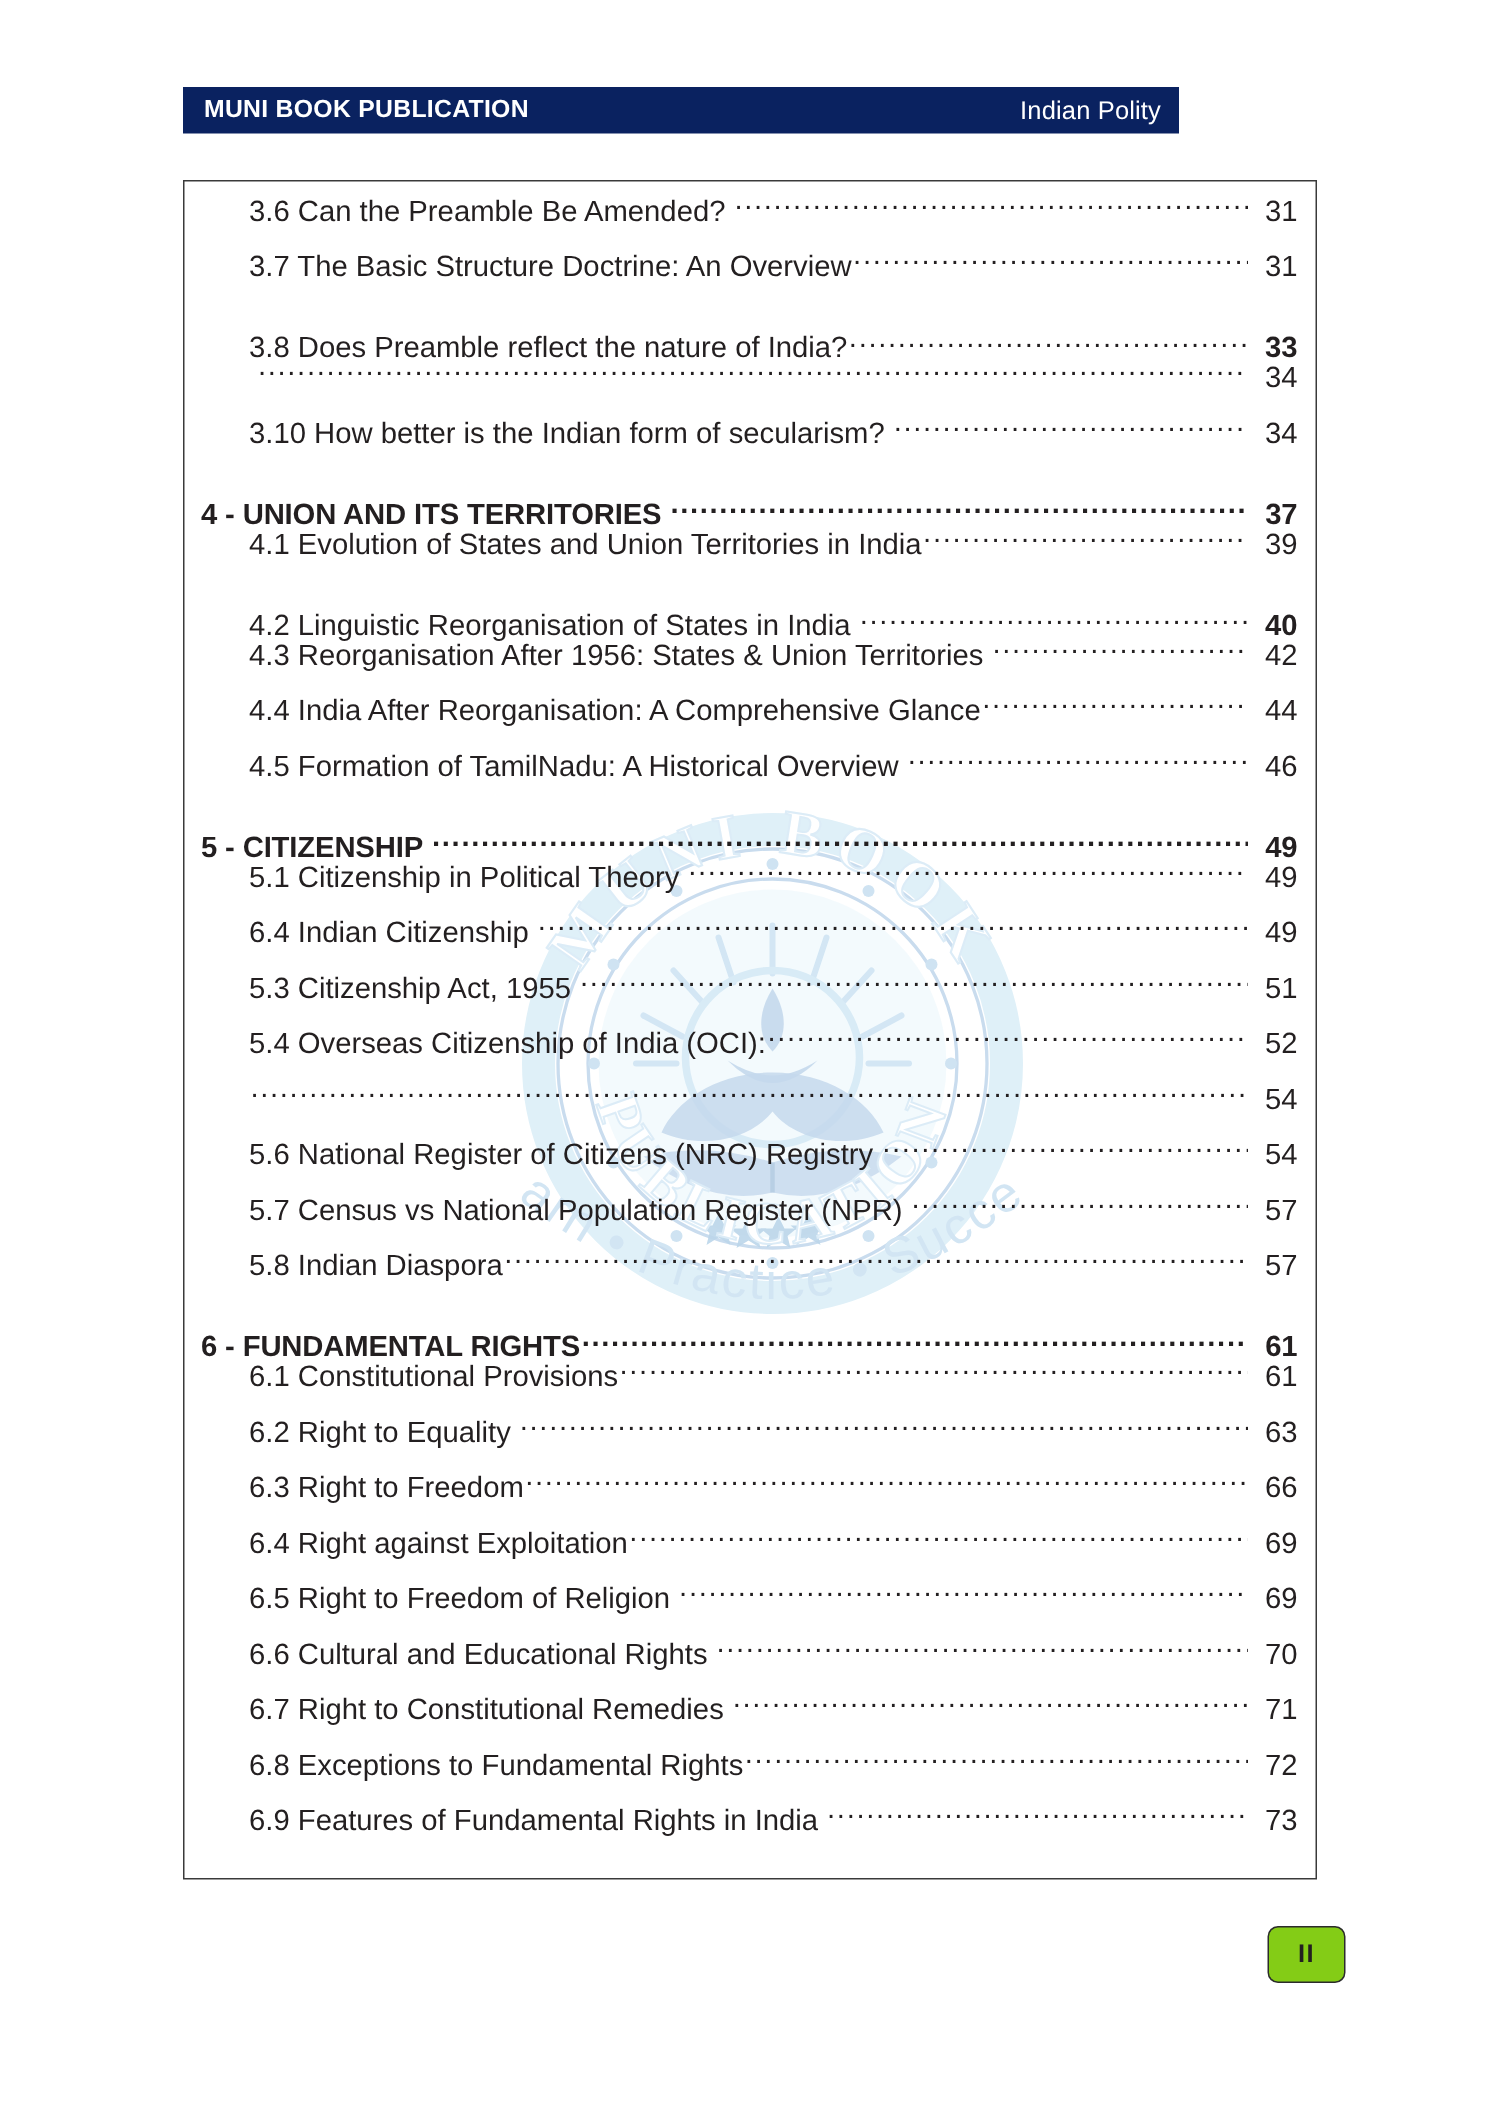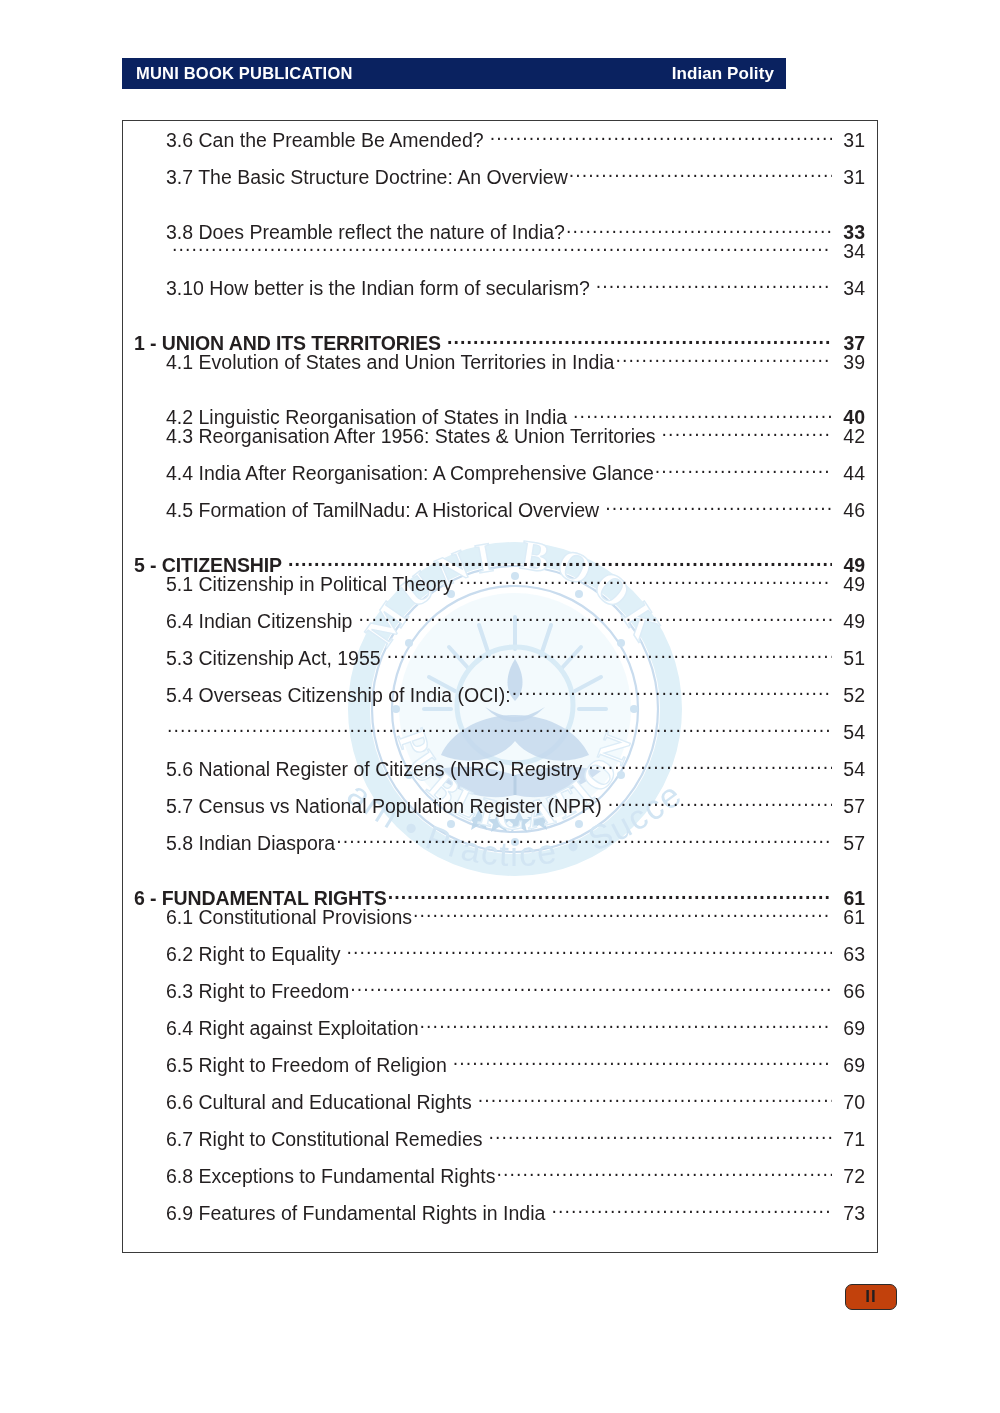--- a/index.html
+++ b/index.html
@@ -32,21 +32,21 @@
   #header-bar .hdr-left {
     color: #ffffff;
     font-size: 16.5px;
     font-weight: bold;
     letter-spacing: 0.2px;
     white-space: nowrap;
   }
   #header-bar .hdr-right {
     color: #ffffff;
     font-size: 17px;
-    font-weight: bold;
+    font-weight: normal;
     letter-spacing: 0.1px;
     white-space: nowrap;
     margin-left: 40px;
   }
 
   
   #toc-box {
     position: absolute;
     left: 122px;
     top: 120px;
@@ -134,28 +134,28 @@
     font-weight: bold;
     margin-top: 20px;
   }
 
   
   #page-number-box {
     position: absolute;
     left: 845px;
     top: 1284px;
     width: 52px;
-    height: 26px;
+    height: 38px;
     box-sizing: border-box;
     border: 1.6px solid #2b2b2b;
     border-radius: 7px;
     display: flex;
     align-items: center;
     justify-content: center;
-    background: #c2410c;
+    background: #84cc16;
   }
   #page-number-box .pg {
     font-size: 17px;
     font-weight: bold;
     color: #231f20;
     letter-spacing: 1px;
   }
 </style>
 </head>
 <body>
@@ -257,21 +257,21 @@
       <li class="toc-row level-2 gap-before-leader">
         <span class="toc-leader"></span>
         <span class="toc-page">34</span>
       </li>
       <li class="toc-row level-2 gap-before-leader">
         <span class="toc-title">3.10 How better is the Indian form of secularism?</span>
         <span class="toc-leader"></span>
         <span class="toc-page">34</span>
       </li>
       <li class="toc-row level-1 gap-before-leader">
-        <span class="toc-title">1 - UNION AND ITS TERRITORIES</span>
+        <span class="toc-title">4 - UNION AND ITS TERRITORIES</span>
         <span class="toc-leader"></span>
         <span class="toc-page bold">37</span>
       </li>
       <li class="toc-row level-2">
         <span class="toc-title">4.1 Evolution of States and Union Territories in India</span>
         <span class="toc-leader"></span>
         <span class="toc-page">39</span>
       </li>
       <li class="toc-row level-2 gap-before-leader">
         <span class="toc-title">4.2 Linguistic Reorganisation of States in India</span>

